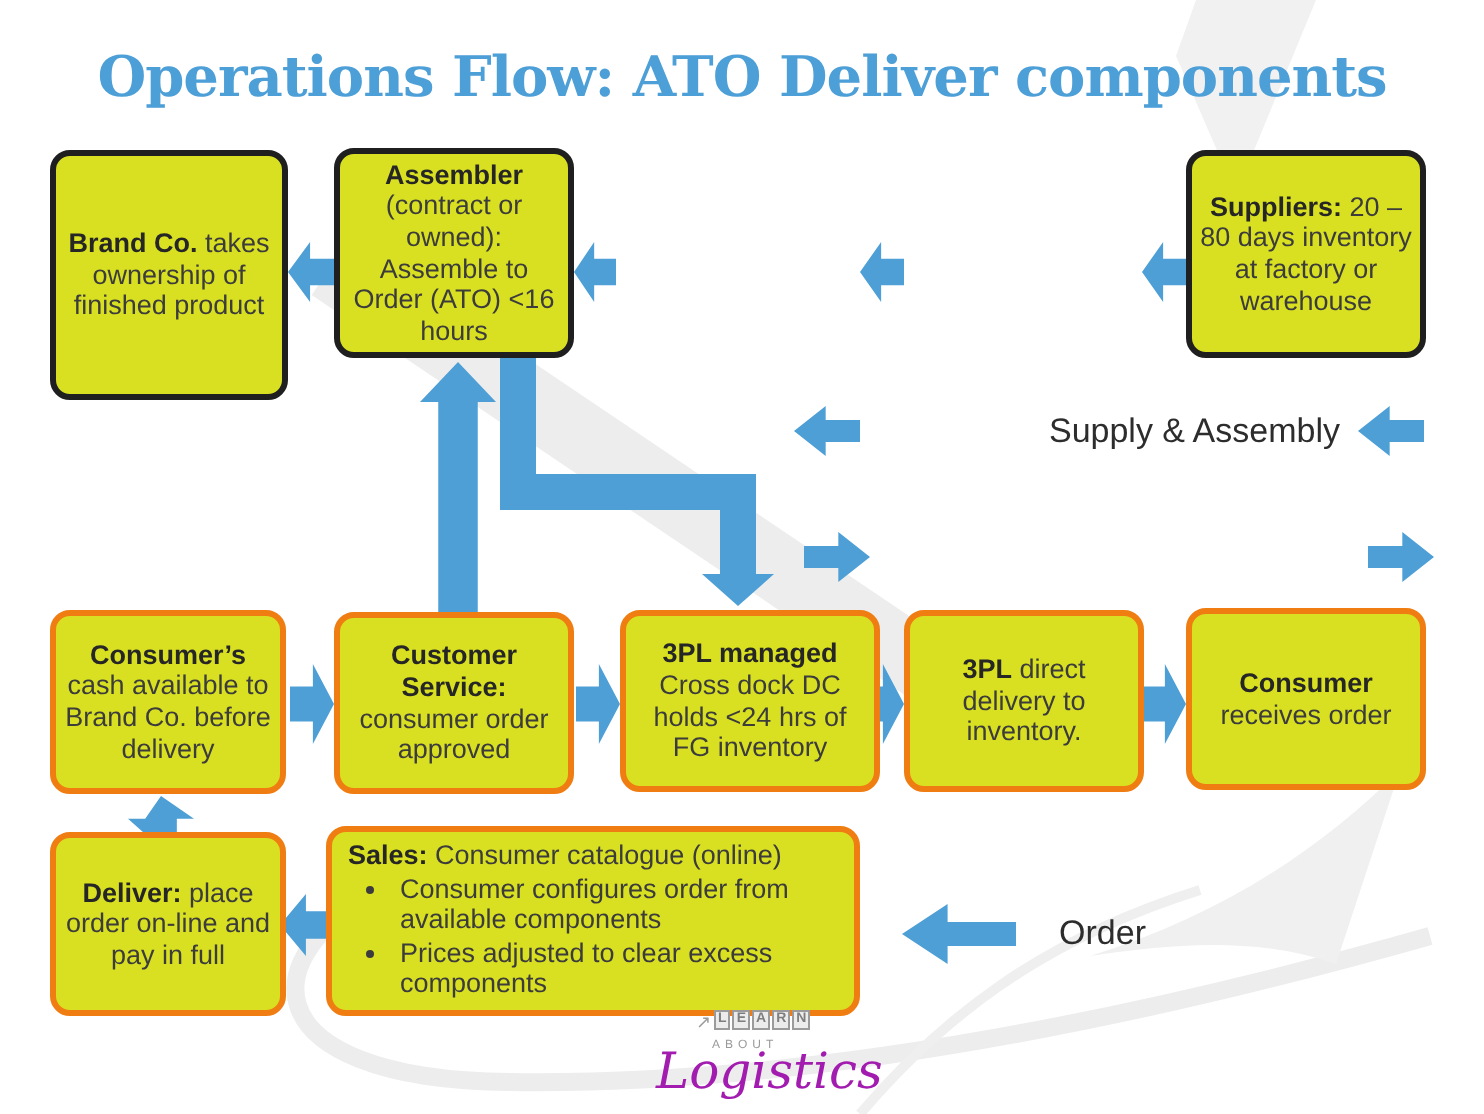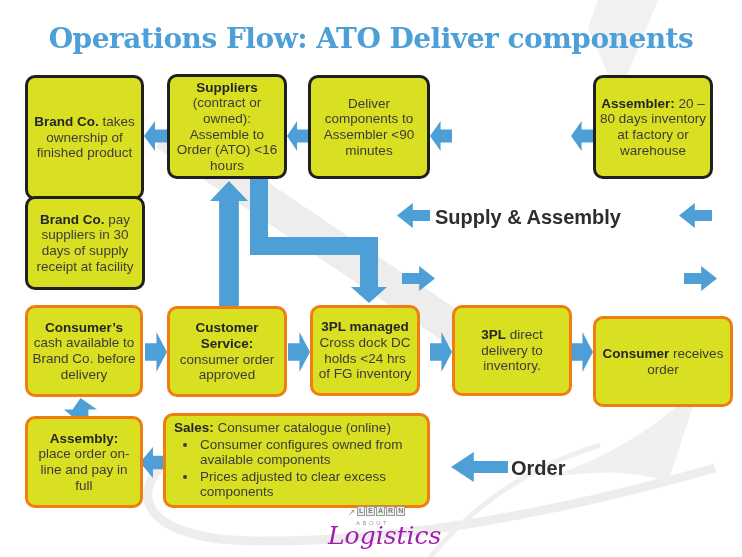--- a/index.html
+++ b/index.html
@@ -35,21 +35,21 @@
   .sales li{margin:0;padding:0 0 1px 2px;}
   .arr{position:absolute;background:var(--arrow-blue);z-index:1;}
   .arr-left{clip-path:polygon(100% 28%,48% 28%,48% 0%,0% 50%,48% 100%,48% 72%,100% 72%);}
   .arr-left-long{clip-path:polygon(100% 30%,40% 30%,40% 0%,0% 50%,40% 100%,40% 70%,100% 70%);}
   .arr-right{clip-path:polygon(0% 28%,52% 28%,52% 0%,100% 50%,52% 100%,52% 72%,0% 72%);}
   .arr-down{clip-path:polygon(26% 0%,74% 0%,74% 40%,100% 40%,50% 100%,0% 40%,26% 40%);}
   .arr-up{clip-path:polygon(50% 0%,100% 60%,74% 60%,74% 100%,26% 100%,0% 60%,26% 60%);}
   .arr-up-tall{clip-path:polygon(50% 0%,100% 16%,76% 16%,76% 100%,24% 100%,24% 16%,0% 16%);}
   .seg{position:absolute;background:var(--arrow-blue);z-index:1;}
   .tri-down{clip-path:polygon(0% 0%,100% 0%,50% 100%);}
-  .flow-label{position:absolute;z-index:2;font-weight:bold;font-size:20px;color:#2D2D2D;text-align:left;}
+  .flow-label{position:absolute;z-index:2;font-weight:normal;font-size:17px;color:#2D2D2D;text-align:right;}
   .logo{position:absolute;left:322px;top:501px;width:120px;z-index:2;text-align:center;}
   .learn-line{white-space:nowrap;margin-left:26px;text-align:left;}
   .logo-arrow{font-size:9px;color:#9a9a9a;margin-right:1px;}
   .lbox{
     display:inline-block;font-size:7px;font-weight:bold;line-height:8px;
     border:1px solid #9b9b9b;background:#ececec;color:#7e7e7e;
     padding:0 1px;margin:0 0.5px;vertical-align:middle;
   }
   .about{font-size:6px;letter-spacing:2.5px;color:#9a9a9a;margin:1px 0 0 34px;text-align:left;}
   .script{
@@ -71,38 +71,32 @@
     <path d="M 545,478 C 610,458 660,425 700,385 L 668,482 C 628,468 585,472 545,478 Z" fill="#F0F0F0"></path>
     <path d="M 430,557 C 470,510 520,470 600,445" stroke="#EFEFEF" stroke-width="5" fill="none"></path>
   </svg>
 
   <h1 class="title">Operations Flow: ATO Deliver components</h1>
 
   <div class="box dark" style="left:25px;top:75px;width:119px;height:125px">
     <div><b>Brand Co.</b><span> takes ownership of finished product</span></div>
   </div>
   <div class="box dark" style="left:167px;top:74px;width:120px;height:105px">
-    <div><b>Suppliers</b><span> (contract or owned): Assemble to Order (ATO) &lt;16 hours</span></div>
-  </div>
-  <div class="box dark" style="left:308px;top:75px;width:122px;height:104px">
-    <div><span>Deliver components to Assembler &lt;90 minutes</span></div>
+    <div><b>Assembler</b><span> (contract or owned): Assemble to Order (ATO) &lt;16 hours</span></div>
   </div>
   <div class="box dark" style="left:593px;top:75px;width:120px;height:104px">
-    <div><b>Assembler:</b><span> 20 – 80 days inventory at factory or warehouse</span></div>
+    <div><b>Suppliers:</b><span> 20 – 80 days inventory at factory or warehouse</span></div>
   </div>
 
   <div class="arr arr-left" style="left:144px;top:121px;width:23px;height:30px"></div>
   <div class="arr arr-left" style="left:287px;top:121px;width:21px;height:30px"></div>
   <div class="arr arr-left" style="left:430px;top:121px;width:22px;height:30px"></div>
   <div class="arr arr-left" style="left:571px;top:121px;width:22px;height:30px"></div>
 
   <div class="arr arr-down" style="left:66px;top:180px;width:30px;height:17px"></div>
-  <div class="box dark" style="left:25px;top:196px;width:120px;height:94px">
-    <div><b>Brand Co.</b><span> pay suppliers in 30 days of supply receipt at facility</span></div>
-  </div>
 
   <div class="arr arr-up-tall" style="left:210px;top:181px;width:38px;height:125px"></div>
 
   <div>
     <div class="seg" style="left:250px;top:178px;width:18px;height:77px"></div>
     <div class="seg" style="left:250px;top:237px;width:128px;height:18px"></div>
     <div class="seg" style="left:360px;top:255px;width:18px;height:33px"></div>
     <div class="seg tri-down" style="left:351px;top:287px;width:36px;height:16px"></div>
   </div>
 
@@ -112,47 +106,47 @@
 
   <div class="arr arr-right" style="left:402px;top:266px;width:33px;height:25px"></div>
   <div class="arr arr-right" style="left:684px;top:266px;width:33px;height:25px"></div>
 
   <div class="box orange" style="left:167px;top:306px;width:120px;height:91px">
     <div><b>Customer Service:</b><span> consumer order approved</span></div>
   </div>
   <div class="box orange" style="left:25px;top:305px;width:118px;height:92px">
     <div><b>Consumer’s</b><span> cash available to Brand Co. before delivery</span></div>
   </div>
-  <div class="box orange" style="left:310px;top:305px;width:110px;height:91px">
+  <div class="box orange" style="left:310px;top:305px;width:130px;height:91px">
     <div><b>3PL managed</b><span> Cross dock DC holds &lt;24 hrs of FG inventory</span></div>
   </div>
   <div class="box orange" style="left:452px;top:305px;width:120px;height:91px">
     <div><b>3PL</b><span> direct delivery to inventory.</span></div>
   </div>
-  <div class="box orange" style="left:593px;top:316px;width:140px;height:91px">
+  <div class="box orange" style="left:593px;top:304px;width:120px;height:91px">
     <div><b>Consumer</b><span> receives order</span></div>
   </div>
 
   <div class="arr arr-right" style="left:145px;top:332px;width:22px;height:40px"></div>
   <div class="arr arr-right" style="left:288px;top:332px;width:22px;height:40px"></div>
   <div class="arr arr-right" style="left:430px;top:332px;width:22px;height:40px"></div>
   <div class="arr arr-right" style="left:571px;top:332px;width:22px;height:40px"></div>
 
   <div class="arr arr-up" style="left:64px;top:398px;width:33px;height:19px"></div>
 
   <div class="box orange" style="left:25px;top:416px;width:118px;height:92px">
-    <div><b>Assembly:</b><span> place order on-line and pay in full</span></div>
+    <div><b>Deliver:</b><span> place order on-line and pay in full</span></div>
   </div>
 
   <div class="arr arr-left" style="left:140px;top:447px;width:27px;height:31px"></div>
 
   <div class="box orange sales" style="left:163px;top:413px;width:267px;height:95px">
     <div><b>Sales:</b><span> Consumer catalogue (online)</span></div>
     <ul>
-      <li>Consumer configures owned from available components</li>
+      <li>Consumer configures order from available components</li>
       <li>Prices adjusted to clear excess components</li>
     </ul>
   </div>
 
   <div class="arr arr-left-long" style="left:451px;top:452px;width:57px;height:30px"></div>
   <div class="flow-label" style="left:511px;top:457px;width:62px">Order</div>
 
   <div class="logo">
     <div class="learn-line">
       <span class="logo-arrow">↗</span><span class="lbox">L</span><span class="lbox">E</span><span class="lbox">A</span><span class="lbox">R</span><span class="lbox">N</span>

